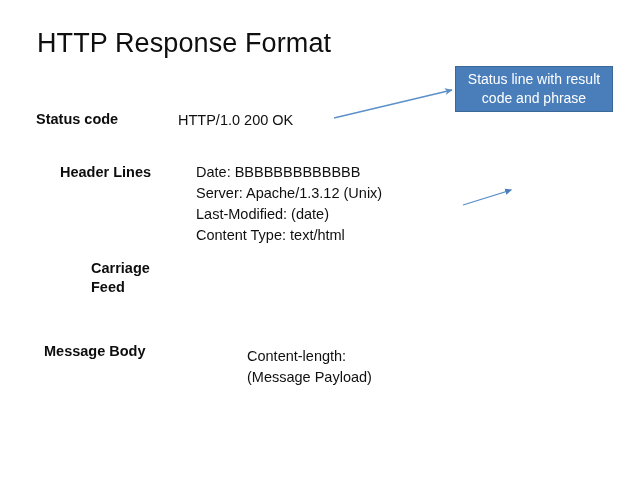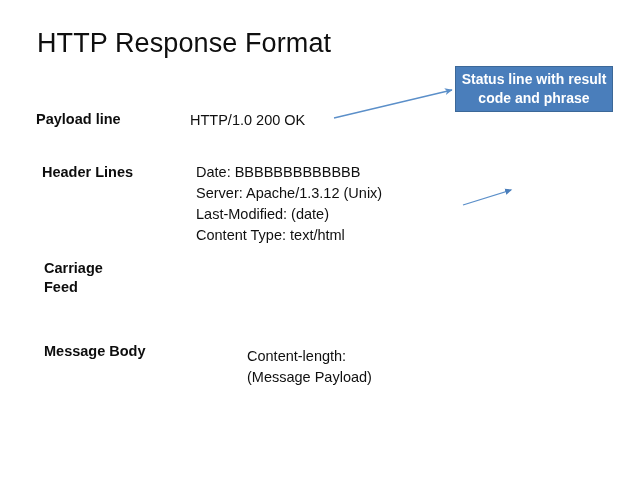--- a/index.html
+++ b/index.html
@@ -35,36 +35,36 @@
   
   .label-bold {
     position: absolute;
     font-size: 14.5px;
     line-height: 19px;
     font-weight: bold;
     color: #0d0d0d;
     white-space: nowrap;
   }
   #label-status-line { left: 36px; top: 110px; }
-  #label-header-lines { left: 42px; top: 163px; }
+  #label-header-lines { left: 60px; top: 163px; }
   #label-crlf { left: 44px; top: 259px; }
   #label-message-body { left: 44px; top: 342px; }
 
-  .crlf-line { display: block; }
+  .crlf-line { display: block; margin-left: 47px; }
 
   
   .content-text {
     position: absolute;
     font-size: 14.5px;
     line-height: 21px;
     font-weight: 400;
     color: #101010;
     white-space: nowrap;
   }
-  #content-status-line { left: 190px; top: 110px; }
+  #content-status-line { left: 178px; top: 110px; }
   #content-headers { left: 196px; top: 162px; }
   #content-body { left: 212px; top: 346px; }
 
   .hdr-line { display: block; }
   .body-line { display: block; margin-left: 35px; }
 
   
   .callout {
     position: absolute;
     box-sizing: border-box;
@@ -74,39 +74,39 @@
     font-size: 14px;
     line-height: 19px;
     text-align: center;
     display: flex;
     flex-direction: column;
     align-items: center;
     justify-content: center;
   }
   #callout-status { left: 455px; top: 66px; width: 158px; height: 46px; }
   #callout-meta   { left: 441px; top: 127px; width: 184px; height: 58px; }
-  .callout-line { display: block; white-space: nowrap; font-weight: bold; }
+  .callout-line { display: block; white-space: nowrap; }
 
   
   #connectors {
     position: absolute;
     left: 0; top: 0;
     width: 638px;
     height: 478px;
     pointer-events: none;
   }
 </style>
 </head>
 <body>
 
 <div id="slide">
 
   <div id="slide-title">HTTP Response Format</div>
 
-  <div class="label-bold" id="label-status-line">Payload line</div>
+  <div class="label-bold" id="label-status-line">Status code</div>
 
   <div class="label-bold" id="label-header-lines">Header Lines</div>
 
   <div class="label-bold" id="label-crlf">
     <span class="crlf-line">Carriage</span>
     <span class="crlf-line">Feed</span>
   </div>
 
   <div class="label-bold" id="label-message-body">Message Body</div>
 

